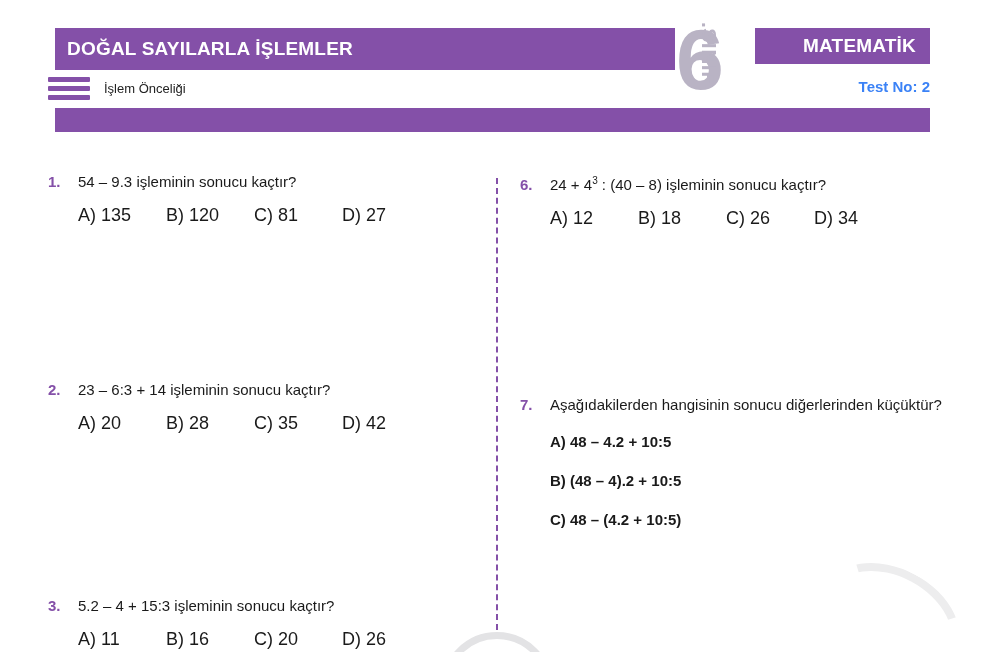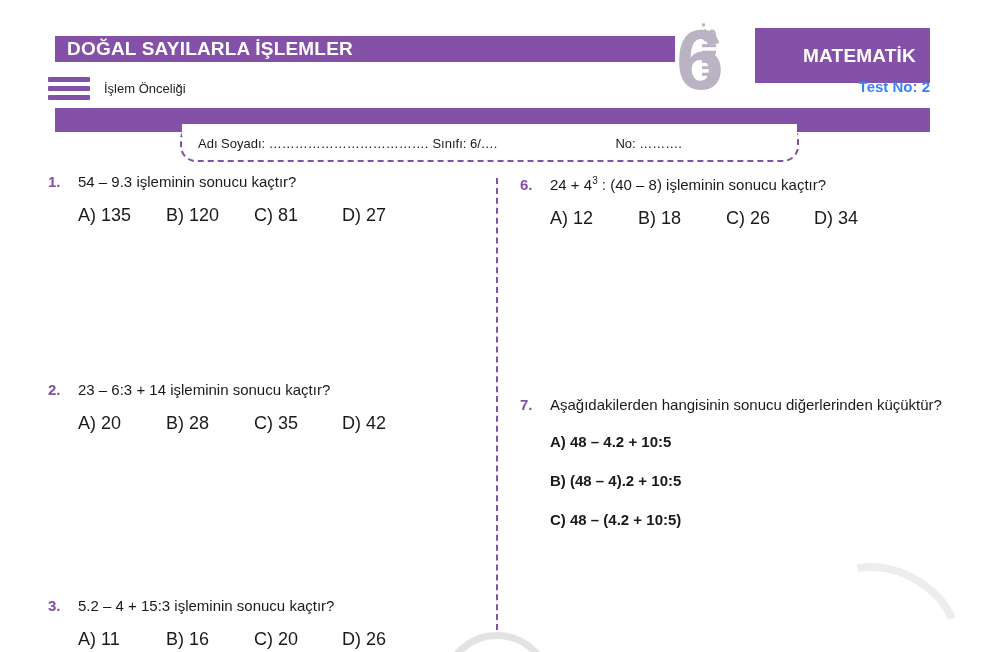--- a/index.html
+++ b/index.html
@@ -27,41 +27,41 @@
   .header-row {
     position: absolute;
     left: 0;
     top: 28px;
     width: 992px;
     height: 38px;
   }
   .title-bar {
     position: absolute;
     left: 55px;
-    top: 8px;
+    top: 0;
     width: 620px;
-    height: 26px;
+    height: 42px;
     background: #8450a8;
     display: flex;
     align-items: center;
   }
   .title-bar-text {
     color: #ffffff;
     font-size: 19px;
     font-weight: bold;
     letter-spacing: 0.2px;
     padding-left: 12px;
     white-space: nowrap;
   }
   .subject-bar {
     position: absolute;
     left: 755px;
     top: 0;
     width: 175px;
-    height: 55px;
+    height: 36px;
     background: #8450a8;
     display: flex;
     align-items: center;
     justify-content: flex-end;
   }
   .subject-bar-text {
     color: #ffffff;
     font-size: 19px;
     font-weight: bold;
     letter-spacing: 0.2px;
@@ -309,28 +309,20 @@
       <span></span>
       <span></span>
     </span>
     <span class="subtitle-text">İşlem Önceliği</span>
   </div>
 
   <div class="test-no">Test No: 2</div>
 
   <div class="band"></div>
 
-  <div class="student-box">
-    <div class="mask"></div>
-    <div class="student-line">
-      <span class="sf-name">Adı Soyadı: ……………………………….</span>
-      <span class="sf-class">Sınıfı: 6/….</span>
-      <span class="sf-no">No: ……….</span>
-    </div>
-  </div>
 
   <div class="divider"></div>
 
   <div class="watermark">
     
   </div>
   <div class="watermark-arc"></div>
 
   <div class="col col-left" id="col-left">
       <div class="q" style="top: 0px;">

